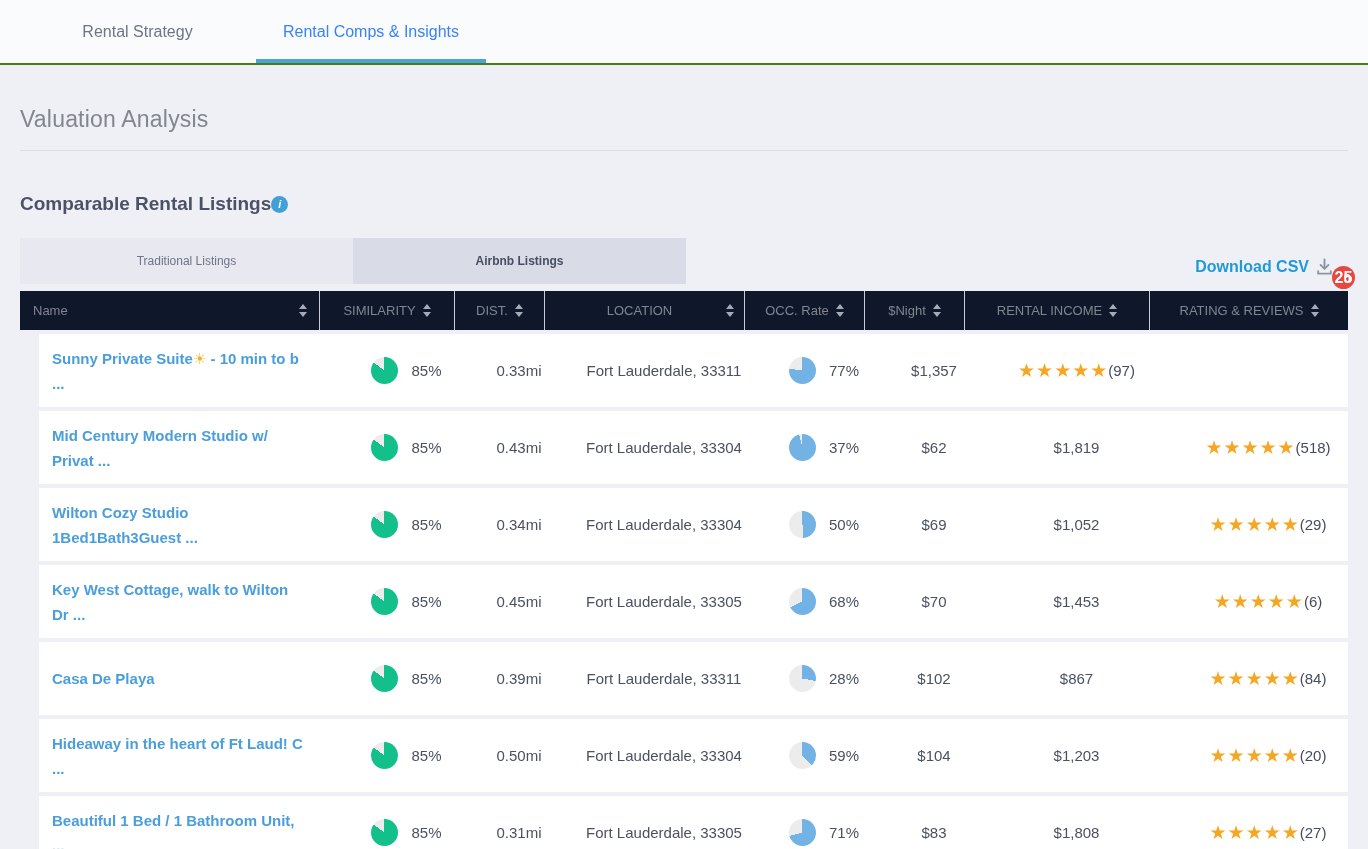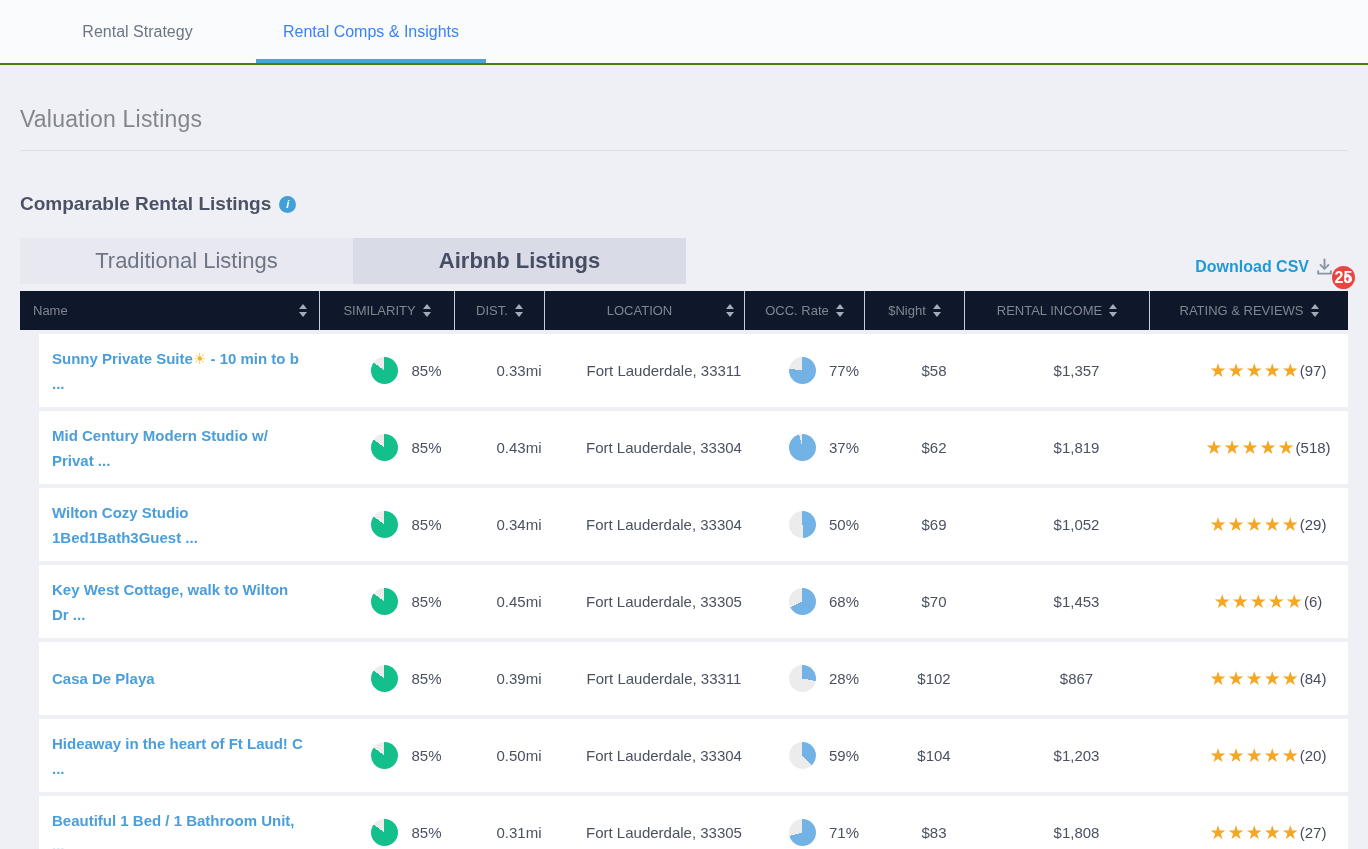--- a/index.html
+++ b/index.html
@@ -12,27 +12,27 @@
   .toptab { display:flex; align-items:center; justify-content:center; font-size:16px; color:#6e7583; cursor:pointer; position:relative; }
   .toptab.t0 { width:195px; }
   .toptab.t1 { width:230px; margin-left:21px; }
   .toptab.active { color:#3b82f6; font-weight:400; }
   .toptab.active::after { content:""; position:absolute; left:0; right:0; bottom:0; height:4px; background:#4aa3db; }
 
   
   .content { padding:0 20px; }
   .page-title { margin-top:41px; font-size:23px; font-weight:400; color:#82868f; letter-spacing:.2px; }
   .divider { margin-top:17px; border:none; border-top:1px solid #dcdee6; }
-  .section-title-row { margin-top:42px; display:flex; align-items:center; gap:8px; }
+  .section-title-row { margin-top:42px; display:flex; align-items:center; gap:0; }
   .section-title { font-size:19px; font-weight:700; color:#4b5265; }
   .info-icon { width:17px; height:17px; border-radius:50%; background:#41a0d8; color:#fff; font-size:11px; font-weight:700; font-style:italic; display:inline-flex; align-items:center; justify-content:center; cursor:pointer; }
 
   
   .listtab-row { margin-top:23px; display:flex; align-items:flex-end; }
-  .listtab { width:333px; height:46px; display:flex; align-items:center; justify-content:center; font-size:22px; color:#6f7585; background:#e7e8f0; cursor:pointer;text-align:center; }
+  .listtab { width:333px; height:46px; display:flex; align-items:center; justify-content:center; font-size:12px; color:#6f7585; background:#e7e8f0; cursor:pointer;text-align:center; }
   .listtab.active { background:#d9dbe6; color:#474e63; font-weight:700; }
   .download-wrap { margin-left:auto; display:flex; align-items:center; gap:6px; position:relative; padding-right:14px; margin-bottom:8px; }
   .download-link { color:#1f9ad7; font-size:16px; font-weight:700; text-decoration:none; cursor:pointer; }
   .dl-icon { width:19px; height:19px; display:inline-block; cursor:pointer; }
   .dl-badge { position:absolute; top:-11px; right:-7px; width:23px; height:23px; border-radius:50%; background:#e8463f; color:#fff; font-size:16px; font-weight:700; display:flex; align-items:center; justify-content:center;margin-top:20px; }
   .dl-zero { position:absolute; top:14px; right:-3px; color:#fff; font-size:13px; font-weight:700; }
 
   
   .table { margin-top:7px; width:1328px; }
   .grid { display:grid; grid-template-columns:300px 135px 90px 200px 120px 100px 185px 198px; }
@@ -68,21 +68,21 @@
     <div class="toptab t0">
         <span>Rental Strategy</span>
       </div>
     <div class="toptab t1 active">
         <span>Rental Comps &amp; Insights</span>
       </div>
   </div>
 
   <div class="content">
 
-    <h1 class="page-title">Valuation Listings</h1>
+    <h1 class="page-title">Valuation Analysis</h1>
     <hr class="divider">
 
     <div class="section-title-row">
       <span class="section-title">Comparable Rental Listings</span>
       <span class="info-icon">i</span>
     </div>
 
     <div class="listtab-row">
       <div class="listtab">
           <span>Traditional Listings</span>
@@ -178,23 +178,20 @@
               <span>0.33mi</span>
             </div>
             <div class="cell c-location">
               <span>Fort Lauderdale, 33311</span>
             </div>
             <div class="cell c-occ">
               <span class="pie" style="background: conic-gradient(rgb(114, 178, 228) 0deg, rgb(114, 178, 228) 77%, rgb(236, 236, 236) 77%, rgb(236, 236, 236) 100%);"></span>
               <span class="pie-gap"></span>
               <span>77%</span>
             </div>
-            <div class="cell c-night">
-              <span>$58</span>
-            </div>
             <div class="cell c-income">
               <span>$1,357</span>
             </div>
             <div class="cell c-rating">
               <span class="stars">★★★★★</span>
               <span class="reviews">(97)</span>
             </div>
           </div>
           <div class="grid trow">
             <div class="cell c-name">

